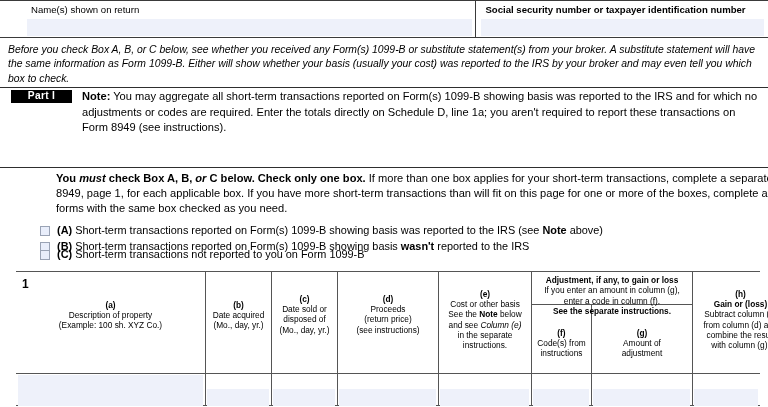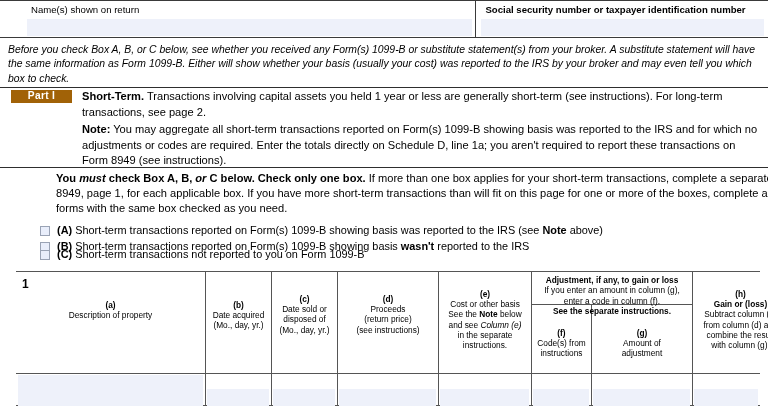--- a/index.html
+++ b/index.html
@@ -42,21 +42,21 @@
   }
 
   
   .partrule {
     position: absolute; left: 0; top: 87px; width: 768px;
     border-top: 1.7px solid #2e2e2e;
   }
   .parttag {
     position: absolute; left: 11px; top: 90px;
     width: 61px; height: 13px;
-    background: #a16207; color: #fff;
+    background: #000000; color: #fff;
     font-size: 10.2px; font-weight: bold;
     letter-spacing: .3px;
     display: flex; align-items: center; justify-content: center;
     line-height: 1;
   }
   .partbody {
     position: absolute; left: 82px; top: 89px; width: 676px;
     font-size: 11.1px; line-height: 15.6px;
   }
   .partbody p + p { margin-top: 2px; }
@@ -133,21 +133,20 @@
       <div class="idlabel bold">Social security number or taxpayer identification number</div>
       <div class="idfield"></div>
     </div>
   </div>
 
   <div class="intro">Before you check Box A, B, or C below, see whether you received any Form(s) 1099-B or substitute statement(s) from your broker. A substitute statement will have the same information as Form 1099-B. Either will show whether your basis (usually your cost) was reported to the IRS by your broker and may even tell you which box to check.</div>
 
   <div class="partrule"></div>
   <div class="parttag">Part I</div>
   <div class="partbody">
-    <p><b class="bd">Short-Term.</b><span> Transactions involving capital assets you held 1 year or less are generally short-term (see instructions). For long-term transactions, see page 2.</span></p>
     <p><b class="bd">Note:</b><span> You may aggregate all short-term transactions reported on Form(s) 1099-B showing basis was reported to the IRS and for which no adjustments or codes are required. Enter the totals directly on Schedule D, line 1a; you aren't required to report these transactions on Form 8949 (see instructions).</span></p>
   </div>
 
   <div class="mustrule"></div>
   <div class="mustpara"><b class="bd">You </b><b class="bd"><i class="it">must</i></b><b class="bd"> check Box A, B, </b><b class="bd"><i class="it">or</i></b><b class="bd"> C below. Check only one box.</b><span> If more than one box applies for your short-term transactions, complete a separate Form 8949, page 1, for each applicable box. If you have more short-term transactions than will fit on this page for one or more of the boxes, complete as many forms with the same box checked as you need.</span></div>
 
   <div class="cbrow a">
     <span class="cbbox"></span>
     <span class="cbtext"><b class="bd">(A)</b><span> Short-term transactions reported on Form(s) 1099-B showing basis was reported to the IRS (see </span><b class="bd">Note</b><span> above)</span></span>
   </div>
@@ -174,20 +173,21 @@
 
     <div class="hline" style="left:189px; width:555px; top:101px;"></div>
 
     <div class="hline" style="left:0px; width:189px; top:101px;"></div>
 
     <div class="rownum">1</div>
 
     <div class="hcell" style="left:0; width:189px; top:28px;">
       <div class="ltr">(a)</div>
       <div>Description of property</div>
+      <div>(Example: 100 sh. XYZ Co.)</div>
     </div>
 
     <div class="hcell" style="left:190px; width:65px; top:28px;">
       <div class="ltr">(b)</div>
       <div>Date acquired</div>
       <div>(Mo., day, yr.)</div>
     </div>
 
     <div class="hcell" style="left:256px; width:65px; top:22px;">
       <div class="ltr">(c)</div>

